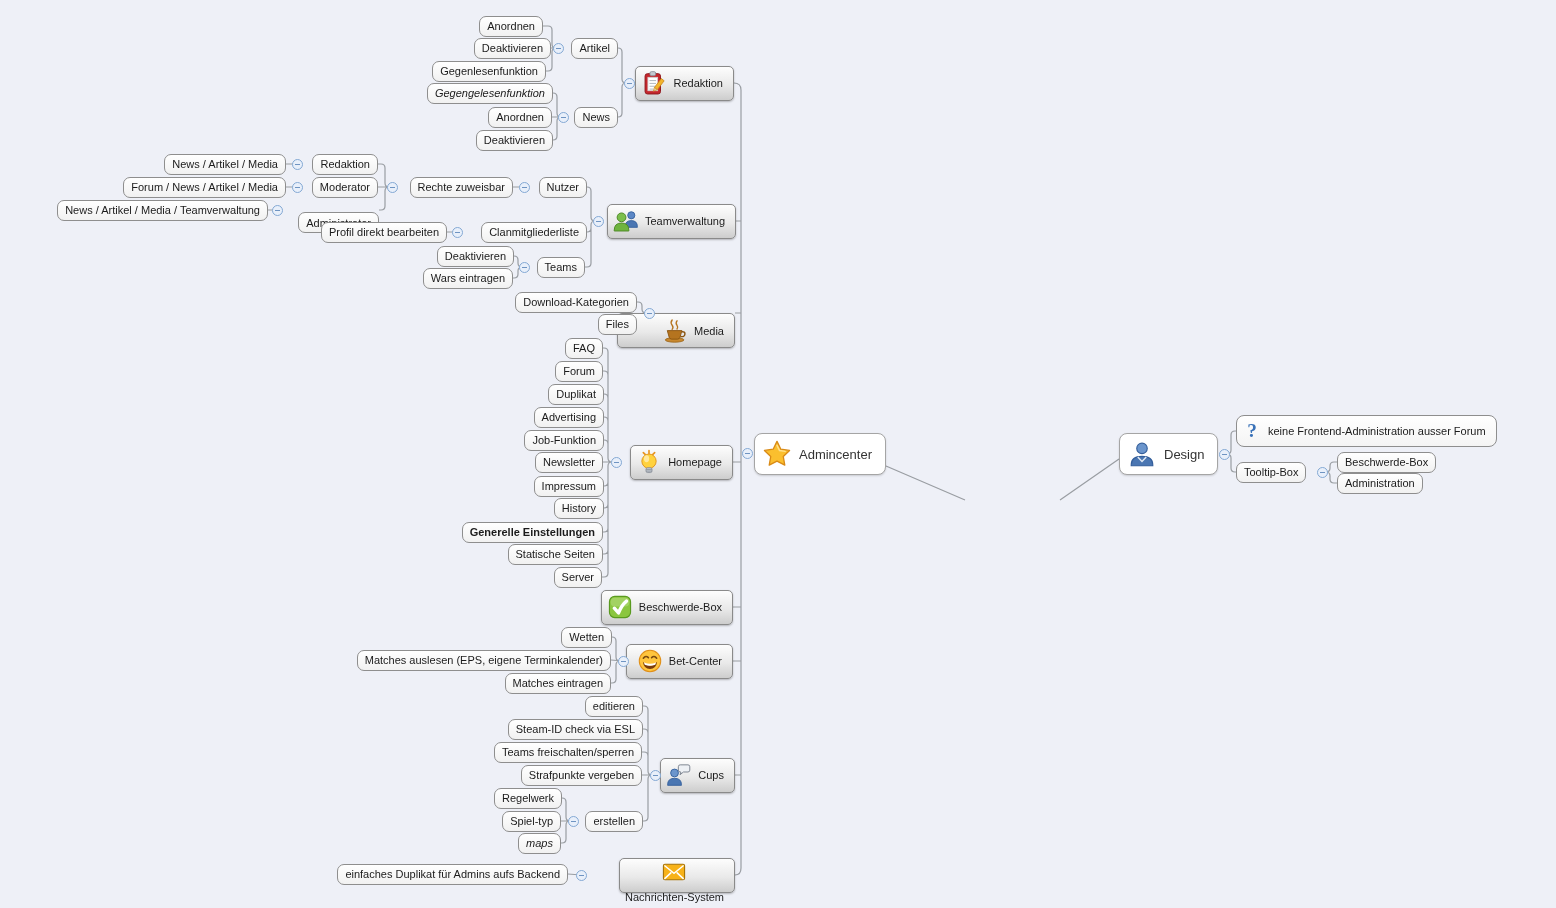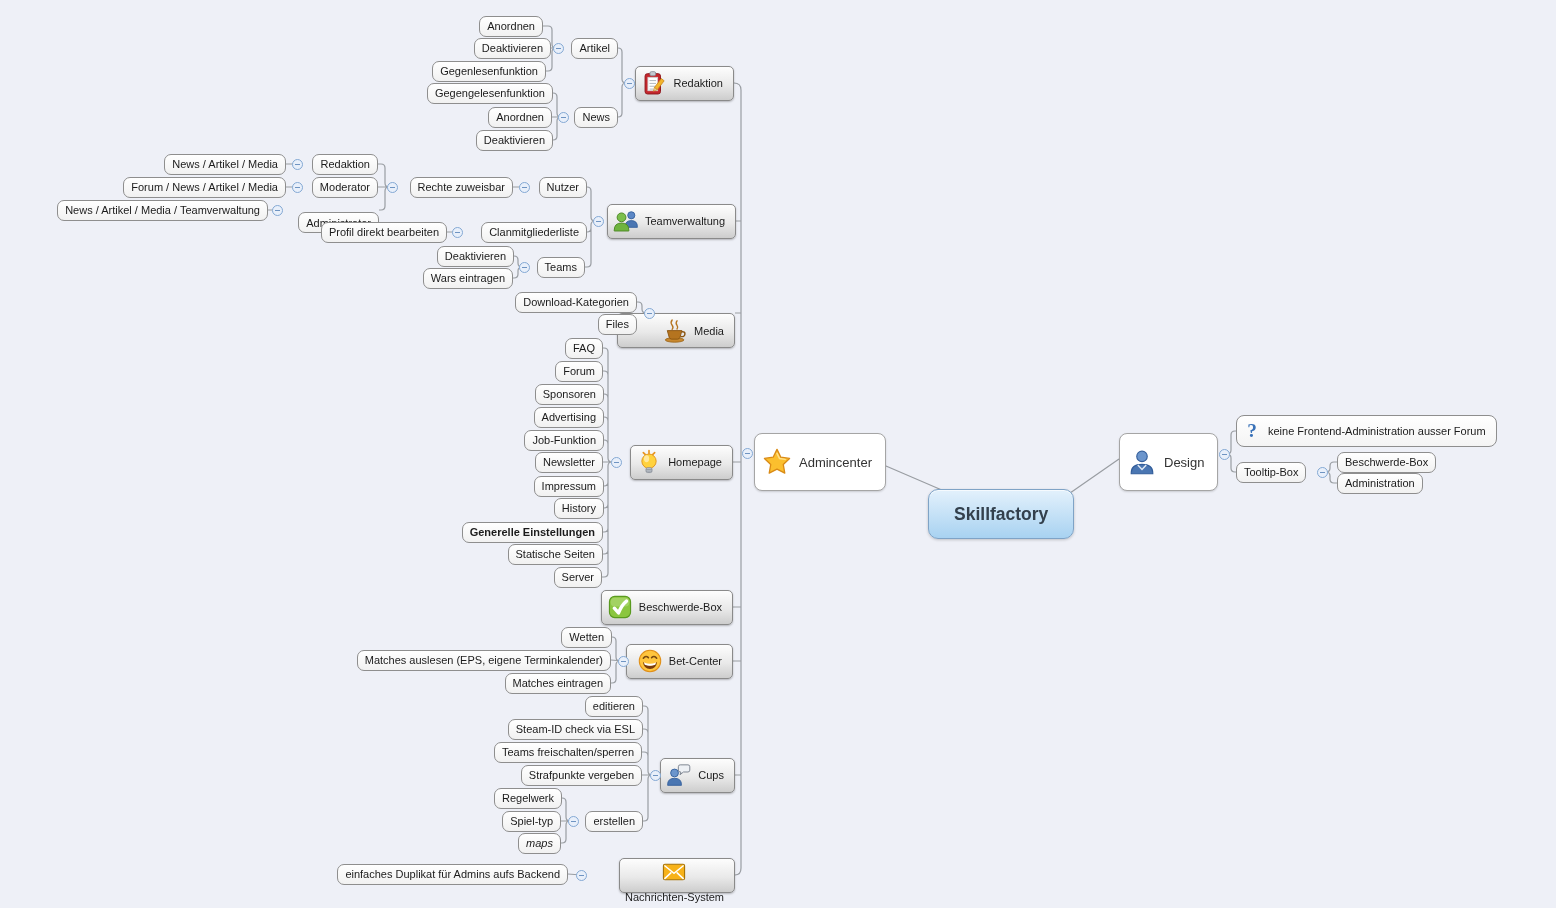--- a/index.html
+++ b/index.html
@@ -26,21 +26,21 @@
     background:linear-gradient(#ffffff,#f4f4f4);
     border:1px solid #8e8e8e;border-radius:8px;
   }
   .node.main{
     height:35px;padding:0 10px 0 5px;font-size:11px;gap:6px;
     background:linear-gradient(#fdfdfd 0%,#e9e9e9 55%,#cdcdcd 100%);
     border:1px solid #8a8a8a;border-radius:5px;
     box-shadow:0 1px 2px rgba(0,0,0,.25);
   }
   .node.hub{
-    height:58px;padding:0 13px 0 7px;font-size:13px;gap:7px;color:#333;
+    height:42px;padding:0 13px 0 7px;font-size:13px;gap:7px;color:#333;
     background:#ffffff;border:1px solid #a5a5a5;border-radius:8px;
     box-shadow:0 1px 2px rgba(0,0,0,.15);
   }
   .node.root{
     height:50px;padding:0 25px;font-size:17.5px;font-weight:bold;color:#33404d;
     background:linear-gradient(#e3f1fc,#a8d2f1);
     border:1px solid #7fa3c6;border-radius:10px;
     box-shadow:inset 0 1px 0 rgba(255,255,255,.65),0 1px 3px rgba(0,0,0,.2);
   }
   .nicon{display:inline-flex;flex:0 0 auto;}
@@ -60,23 +60,20 @@
     border-top:1.2px solid #6f94c2;
   }
 </style>
 </head>
 <body>
 
 <div id="canvas">
   <svg id="edges" width="1556" height="908">
       <path d="M543 26 L548 26 Q552 26 552 30 L552 44 Q552 48 556 48 L558 48 M551 48 L558 48 M546 71 L548 71 Q552 71 552 67 L552 52 Q552 48 556 48 L558 48 M553 93 L553 93 Q557 93 557 97 L557 113 Q557 117 561 117 L563 117 M552 117 L563 117 M553 140 L553 140 Q557 140 557 136 L557 121 Q557 117 561 117 L563 117 M618 48 L618 48 Q622 48 622 52 L622 79 Q622 83 626 83 L629 83 M618 117 L618 117 Q622 117 622 113 L622 87 Q622 83 626 83 L629 83 M286 164 L297 164 M286 187 L297 187 M268 210 L277 210 M378 164 L381 164 Q385 164 385 168 L385 183 Q385 187 389 187 L392 187 M378 187 L392 187 M379 210 L381 210 Q385 210 385 206 L385 191 Q385 187 389 187 L392 187 M513 187 L524 187 M447 232 L457 232 M514 256 L514 256 Q518 256 518 260 L518 263 Q518 267 522 267 L524 267 M513 278 L514 278 Q518 278 518 274 L518 271 Q518 267 522 267 L524 267 M587 187 L587 187 Q591 187 591 191 L591 217 Q591 221 595 221 L598 221 M587 232 L587 232 Q591 232 591 228 L591 225 Q591 221 595 221 L598 221 M585 267 L587 267 Q591 267 591 263 L591 225 Q591 221 595 221 L598 221 M637 302 L638 302 Q642 302 642 306 L642 309 Q642 313 646 313 L649 313 M637 324 L638 324 Q642 324 642 320 L642 317 Q642 313 646 313 L649 313 M603 348 L604 348 Q608 348 608 352 L608 458 Q608 462 612 462 L616 462 M603 371 L604 371 Q608 371 608 375 L608 458 Q608 462 612 462 L616 462 M604 394 L604 394 Q608 394 608 398 L608 458 Q608 462 612 462 L616 462 M604 417 L604 417 Q608 417 608 421 L608 458 Q608 462 612 462 L616 462 M604 440 L604 440 Q608 440 608 444 L608 458 Q608 462 612 462 L616 462 M603 462 L616 462 M604 486 L604 486 Q608 486 608 482 L608 466 Q608 462 612 462 L616 462 M604 508 L604 508 Q608 508 608 504 L608 466 Q608 462 612 462 L616 462 M603 532 L604 532 Q608 532 608 528 L608 466 Q608 462 612 462 L616 462 M603 554 L604 554 Q608 554 608 550 L608 466 Q608 462 612 462 L616 462 M602 577 L604 577 Q608 577 608 573 L608 466 Q608 462 612 462 L616 462 M612 637 L612 637 Q616 637 616 641 L616 657 Q616 661 620 661 L623 661 M611 660 L623 661 M611 683 L612 683 Q616 683 616 679 L616 665 Q616 661 620 661 L623 661 M643 706 L644 706 Q648 706 648 710 L648 771 Q648 775 652 775 L655 775 M643 729 L644 729 Q648 729 648 733 L648 771 Q648 775 652 775 L655 775 M642 752 L644 752 Q648 752 648 756 L648 771 Q648 775 652 775 L655 775 M642 775 L655 775 M643 821 L644 821 Q648 821 648 817 L648 779 Q648 775 652 775 L655 775 M562 798 L562 798 Q566 798 566 802 L566 817 Q566 821 570 821 L573 821 M561 821 L573 821 M561 843 L562 843 Q566 843 566 839 L566 825 Q566 821 570 821 L573 821 M568 874 L581 875 M1236 431 L1235 431 Q1231 431 1231 435 L1231 450 Q1231 454 1227 454 L1224 454 M1236 472 L1235 472 Q1231 472 1231 468 L1231 458 Q1231 454 1227 454 L1224 454 M1337 462 L1334 462 Q1330 462 1330 466 L1330 468 Q1330 472 1326 472 L1322 472 M1337 483 L1334 483 Q1330 483 1330 479 L1330 476 Q1330 472 1326 472 L1322 472 M734 83 Q741 83 741 90 L741 868 Q741 875 735 875 M736 221 L741 221 M735 313 L741 313 M733 462 L741 462 M733 607 L741 607 M733 661 L741 661 M735 775 L741 775 M886 466 L965 500 M1060 500 L1119 459 " fill="none" stroke="#999da2" stroke-width="1.2" stroke-linejoin="round"></path>
     </svg>
-<div class="node root" style="top: 489px; left: 928px;">
-      <span class="nlabel">Skillfactory</span>
-    </div>
     <div class="node hub" style="top: 433px; left: 754px;">
       <span class="nicon i30">
         <svg viewBox="0 0 32 32">
           <path d="M16 2.5l4.1 8.4 9.3 1.3-6.7 6.5 1.6 9.2L16 23.6l-8.3 4.3 1.6-9.2-6.7-6.5 9.3-1.3z" fill="#fbbf2e" stroke="#d98a16" stroke-width="1.4" stroke-linejoin="round"></path>
           <path d="M16 6.8l2.7 5.5 6 .9" fill="none" stroke="#ffe08a" stroke-width="1.6" stroke-linecap="round"></path>
         </svg>
       </span>
       <span class="nlabel">Admincenter</span>
     </div>
     <div class="node main" style="top: 65.5px; right: 822px;">
@@ -100,21 +97,21 @@
     </div>
     <div class="node sub" style="top: 37.5px; right: 1005px;">
       <span class="nlabel">Deaktivieren</span>
     </div>
     <div class="node sub" style="top: 60.5px; right: 1010px;">
       <span class="nlabel">Gegenlesenfunktion</span>
     </div>
     <div class="node sub" style="top: 106.5px; right: 938px;">
       <span class="nlabel">News</span>
     </div>
-    <div class="node sub" style="top: 82.5px; right: 1003px;">
+    <div class="node sub" style="top: 82.5px; right: 1003px; font-style: italic;">
       <span class="nlabel">Gegengelesenfunktion</span>
     </div>
     <div class="node sub" style="top: 106.5px; right: 1004px;">
       <span class="nlabel">Anordnen</span>
     </div>
     <div class="node sub" style="top: 129.5px; right: 1003px;">
       <span class="nlabel">Deaktivieren</span>
     </div>
     <div class="node main" style="top: 203.5px; right: 820px;">
       <span class="nicon i26">
@@ -196,21 +193,21 @@
       </span>
       <span class="nlabel">Homepage</span>
     </div>
     <div class="node sub" style="top: 337.5px; right: 953px;">
       <span class="nlabel">FAQ</span>
     </div>
     <div class="node sub" style="top: 360.5px; right: 953px;">
       <span class="nlabel">Forum</span>
     </div>
     <div class="node sub" style="top: 383.5px; right: 952px;">
-      <span class="nlabel">Sponsoren</span>
+      <span class="nlabel">Duplikat</span>
     </div>
     <div class="node sub" style="top: 406.5px; right: 952px;">
       <span class="nlabel">Advertising</span>
     </div>
     <div class="node sub" style="top: 429.5px; right: 952px;">
       <span class="nlabel">Job-Funktion</span>
     </div>
     <div class="node sub" style="top: 451.5px; right: 953px;">
       <span class="nlabel">Newsletter</span>
     </div>

